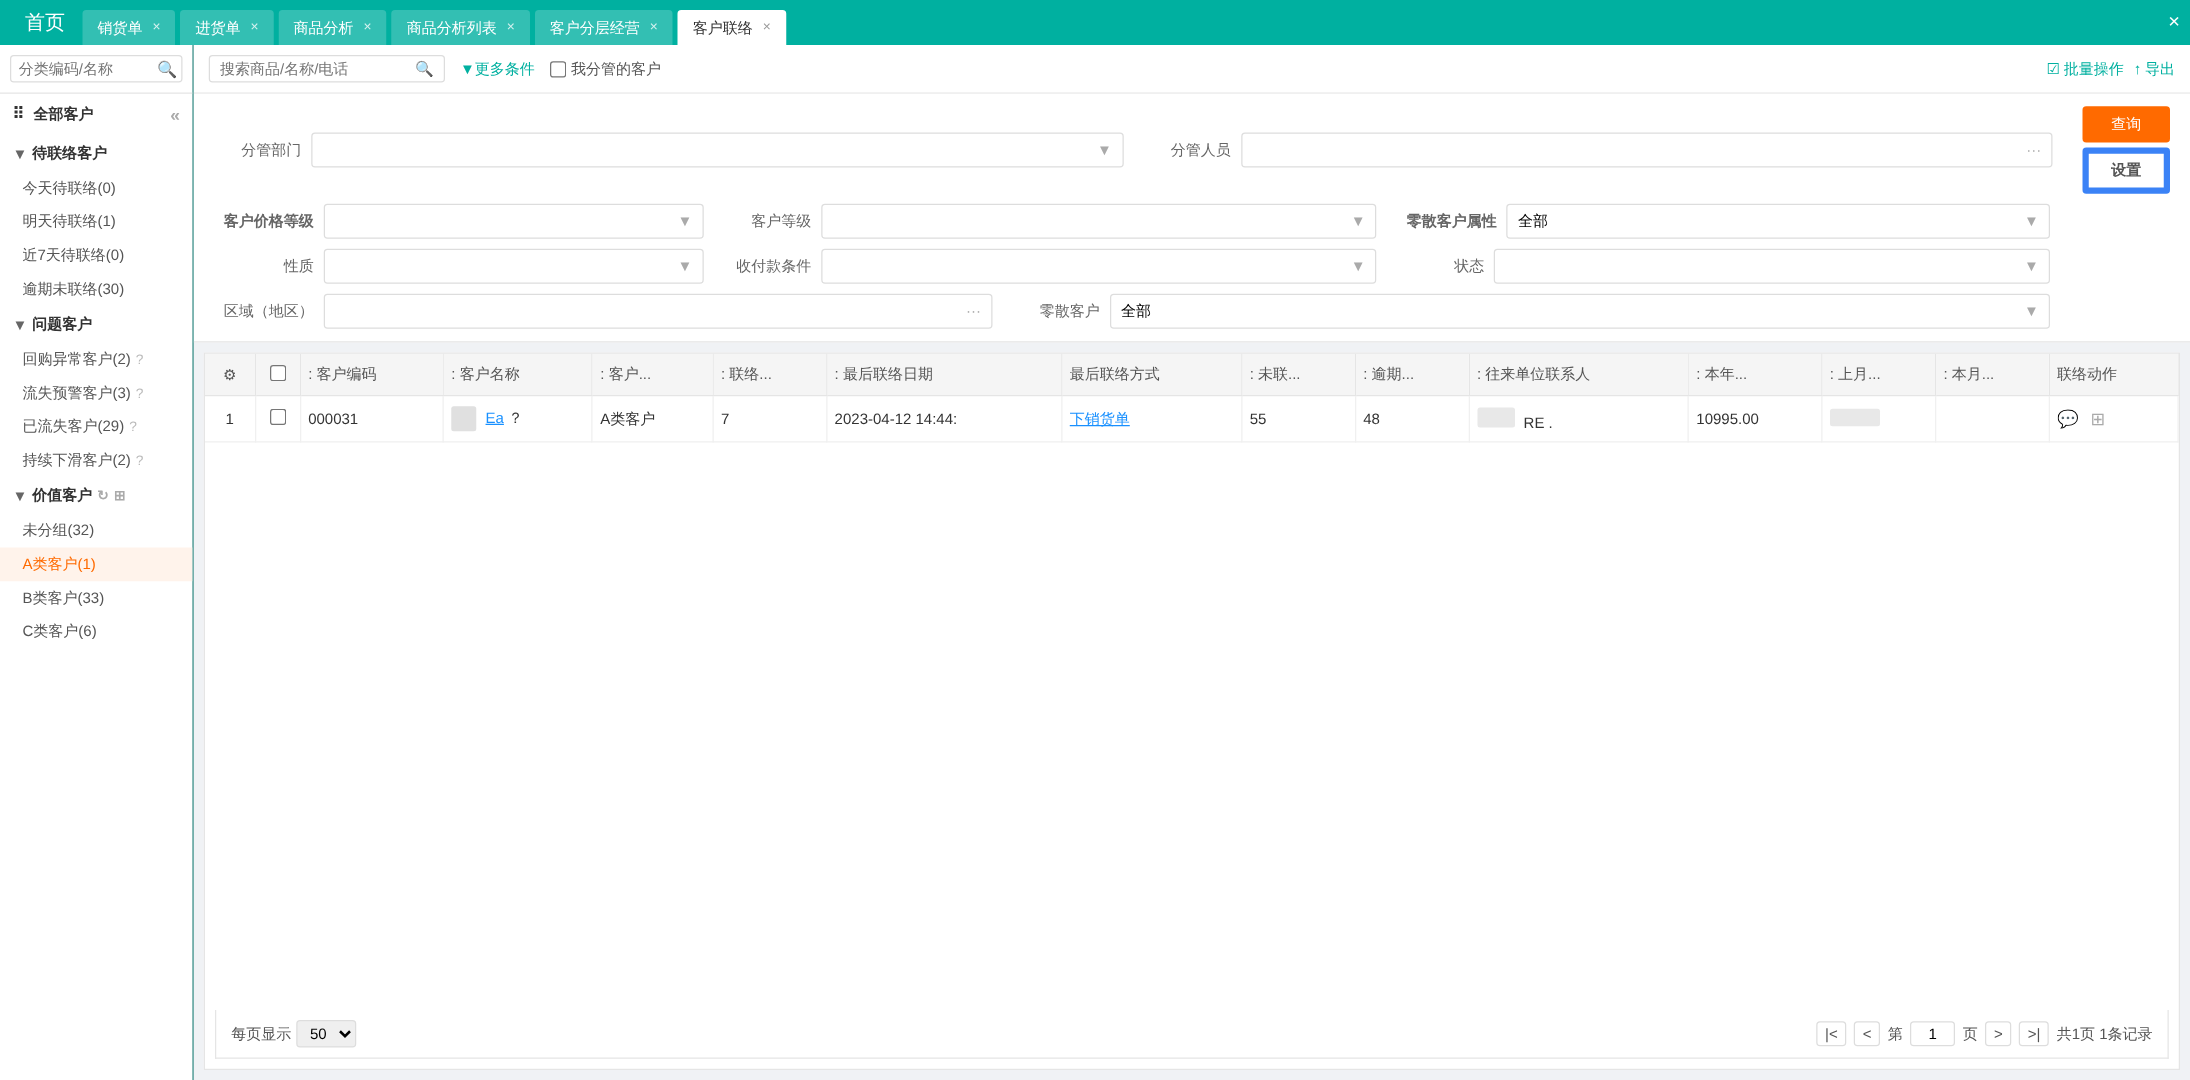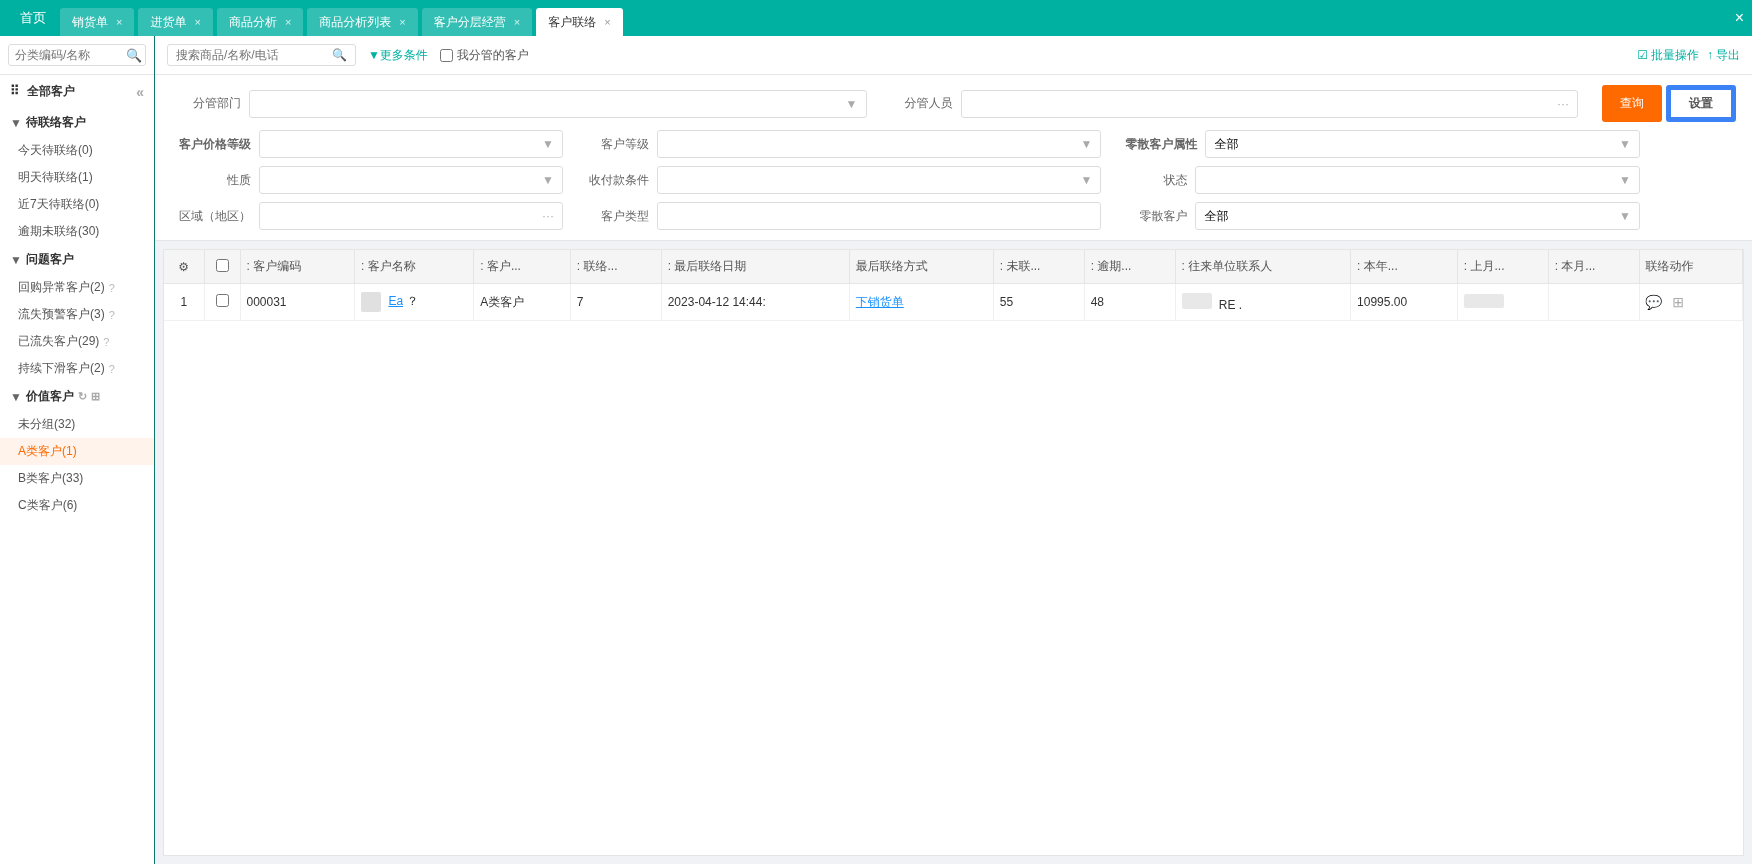--- a/index.html
+++ b/index.html
@@ -1,20 +1,20 @@
 <!DOCTYPE html>
 <html><head>
   <meta charset="utf-8">
   <style>
     * { box-sizing: border-box; margin: 0; padding: 0; font-family: 'Microsoft YaHei', Arial, sans-serif; font-size: 12px; }
     body { background: #f0f2f5; width: 1752px; height: 864px; overflow: hidden; }
     
     
     .top-nav { background: #00b0a0; display: flex; align-items: center; height: 36px; padding: 0 8px; }
-    .nav-home { color: white; padding: 0 12px; height: 36px; display: flex; align-items: center; cursor: pointer; font-size: 13px; }
+    .nav-home { color: white; padding: 0 12px; height: 36px; display: flex; align-items: center; cursor: pointer; font-size: 16px; }
     .nav-tab { display: flex; align-items: center; background: rgba(255,255,255,0.2); color: white; padding: 0 12px; height: 28px; margin: 0 2px; border-radius: 3px 3px 0 0; cursor: pointer; font-size: 12px; position: relative; top: 4px; }
     .nav-tab.active { background: white; color: #333; }
     .nav-tab .close-x { margin-left: 8px; font-size: 11px; color: rgba(255,255,255,0.8); }
     .nav-tab.active .close-x { color: #999; }
     .nav-close-btn { margin-left: auto; color: white; font-size: 16px; cursor: pointer; }
 
     
     .main-layout { display: flex; height: calc(864px - 36px); }
 
     
@@ -45,21 +45,21 @@
     .export-btn { color: #00b0a0; cursor: pointer; display: flex; align-items: center; gap: 3px; }
 
     
     .advanced-filter { background: white; padding: 10px 16px; border-bottom: 1px solid #e5e5e5; }
     .filter-row { display: flex; align-items: center; margin-bottom: 8px; }
     .filter-field { display: flex; align-items: center; flex: 1; margin-right: 16px; }
     .filter-field label { color: #666; width: 80px; text-align: right; margin-right: 8px; white-space: nowrap; flex-shrink: 0; }
     .filter-input { flex: 1; border: 1px solid #ddd; border-radius: 3px; padding: 4px 8px; display: flex; align-items: center; justify-content: space-between; cursor: pointer; background: white; min-height: 28px; }
     .filter-input .arrow { color: #aaa; }
     .filter-input .dots { color: #aaa; }
-    .filter-action { display: flex; flex-direction: row; gap: 4px; margin-left: 8px; }
+    .filter-action { display: flex; flex-direction: column; gap: 4px; margin-left: 8px; }
     .btn-query { background: #ff6a00; color: white; border: none; padding: 6px 18px; border-radius: 3px; cursor: pointer; font-size: 12px; }
     .btn-setting { background: white; color: #555; border: 5px solid #3b82f6; padding: 5px 18px; border-radius: 3px; cursor: pointer; font-size: 12px; font-weight: bold; }
 
     
     .table-container { flex: 1; background: white; margin: 8px; border: 1px solid #e5e5e5; overflow: auto; display: flex; flex-direction: column; }
     .table-wrap { flex: 1; overflow: auto; }
     table { width: 100%; border-collapse: collapse; }
     th { background: #f5f5f5; padding: 8px 6px; text-align: left; border-bottom: 1px solid #e5e5e5; border-right: 1px solid #e5e5e5; color: #555; font-weight: normal; white-space: nowrap; position: sticky; top: 0; z-index: 1; }
     td { padding: 8px 6px; border-bottom: 1px solid #f0f0f0; border-right: 1px solid #f0f0f0; color: #333; white-space: nowrap; }
     th:first-child, td:first-child { width: 40px; text-align: center; }
@@ -289,26 +289,20 @@
         </div>
         <div style="width:80px;"></div>
       </div>
 
       <div class="filter-row" style="margin-bottom:0;">
         <div class="filter-field" style="flex:1.5;">
           <label>区域（地区）</label>
           <div class="filter-input" style="flex:1;">
             <span></span>
             <span class="dots">···</span>
-          </div>
-        </div>
-        <div class="filter-field" style="flex:2;">
-          <label style="width:70px;">客户类型</label>
-          <div class="filter-input" style="flex:1;">
-            <span></span>
           </div>
         </div>
         <div class="filter-field" style="flex:2;">
           <label style="width:70px;">零散客户</label>
           <div class="filter-input" style="flex:1;">
             <span>全部</span>
             <span class="arrow">▼</span>
           </div>
         </div>
         <div style="width:80px;"></div>
@@ -366,16 +360,32 @@
               <td></td>
               <td>
                 <span style="margin-right:6px; cursor:pointer; color:#aaa; font-size:14px;">💬</span>
                 <span style="cursor:pointer; color:#aaa; font-size:14px;">⊞</span>
               </td>
             </tr>
           </tbody>
         </table>
       </div>
 
+      <div class="pagination">
+        <span class="page-size-label">每页显示</span>
+        <select class="page-size-select">
+          <option>50</option>
+        </select>
+        <div class="pagination-right">
+          <button class="page-btn">|&lt;</button>
+          <button class="page-btn">&lt;</button>
+          <span>第</span>
+          <input class="page-input" type="text" value="1" style="">
+          <span>页</span>
+          <button class="page-btn">&gt;</button>
+          <button class="page-btn">&gt;|</button>
+          <span>共1页 1条记录</span>
+        </div>
+      </div>
     </div>
 
   </div>
 </div>
 
 </body></html>

